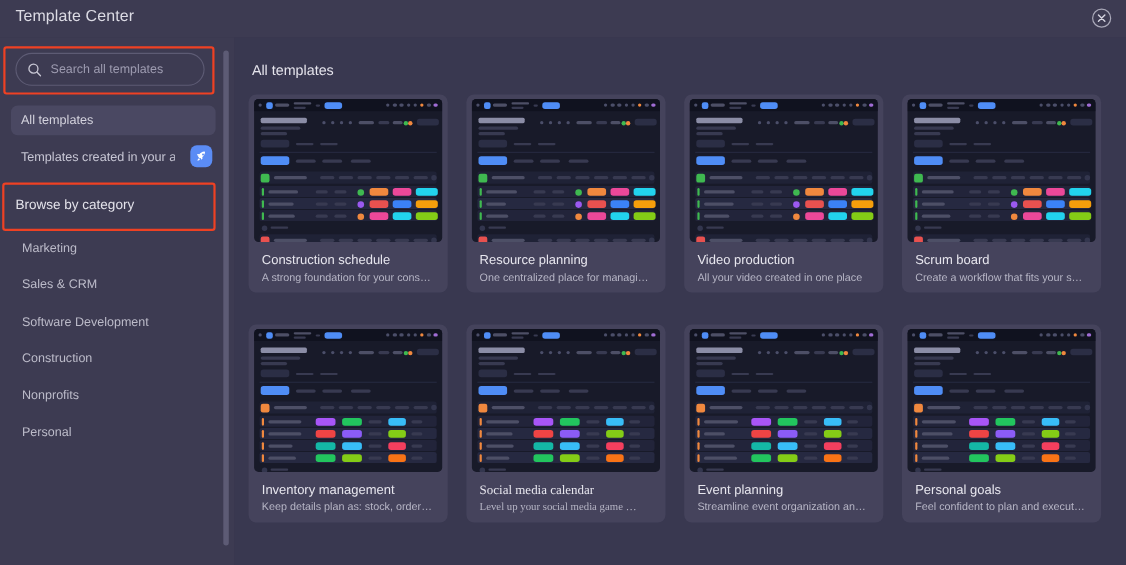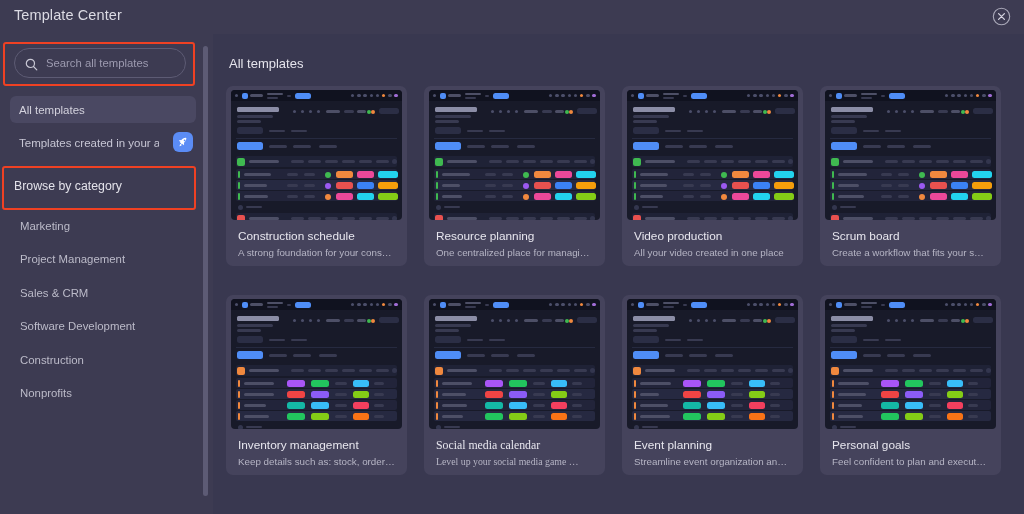--- a/index.html
+++ b/index.html
@@ -211,25 +211,25 @@
           <circle cx="10.1" cy="5.9" r="1.15" fill="#5b8cf5"></circle>
           <path d="M4.3 11.1c-.7.7-.9 2.5-.9 2.5s1.8-.2 2.5-.9c.4-.4.4-1 0-1.5-.5-.5-1.2-.5-1.6-.1z" fill="#ffffff"></path>
         </svg>
       </span>
     </div>
 
     <div class="cat-heading">Browse by category</div>
 
     <div class="cat-list">
       <div class="cat-item">Marketing</div>
-      <div class="cat-item">Project Management</div>
       <div class="cat-item">Sales &amp; CRM</div>
       <div class="cat-item">Software Development</div>
       <div class="cat-item">Construction</div>
       <div class="cat-item">Nonprofits</div>
+      <div class="cat-item">Personal</div>
     </div>
 
     <div class="side-scroll-thumb"></div>
   </div>
 
   <div class="redbox" id="redbox-search"></div>
   <div class="redbox" id="redbox-browse"></div>
 
   <div class="main">
     <div class="main-title">All templates</div>
@@ -680,21 +680,21 @@
             <div class="bar dim" style="left:13px;top:115.5px;width:25px;height:3px"></div>
             <div class="pill" style="left:56px;top:114px;width:18px;height:7px;background:#22c55e"></div>
             <div class="pill" style="left:80px;top:114px;width:18px;height:7px;background:#84cc16"></div>
             <div class="bar dark" style="left:104px;top:115.5px;width:12px;height:3px"></div>
             <div class="pill" style="left:122px;top:114px;width:16px;height:7px;background:#f97316"></div>
             <div class="bar dark" style="left:143px;top:115.5px;width:10px;height:3px"></div>
             <div class="dot" style="left:7px;top:125.5px;width:5px;height:5px;background:#33364e"></div>
             <div class="bar dark" style="left:15px;top:126.5px;width:16px;height:2.5px"></div>
           </div>
           <div class="ctitle">Inventory management</div>
-          <div class="cdesc">Keep details such as: stock, order…</div>
+          <div class="cdesc">Keep details plan as: stock, order…</div>
         </div>
         <div class="card" style="left: 198px; top: 209px; font-family: Liberation Serif, serif;">
           <div class="thumb">
             <div class="t-topbar"></div>
             <div class="sqr" style="left:4px;top:3.5px;width:3px;height:3px;background:#4b4e69"></div>
             <div class="sqr" style="left:11px;top:2.5px;width:6px;height:6px;background:#4f8df6"></div>
             <div class="bar dim" style="left:19px;top:4px;width:13px;height:3px"></div>
             <div class="bar dim" style="left:36px;top:3px;width:16px;height:2px"></div>
             <div class="bar dark" style="left:36px;top:6.5px;width:11px;height:2px"></div>
             <div class="bar dark" style="left:56px;top:4.5px;width:4px;height:2px"></div>

